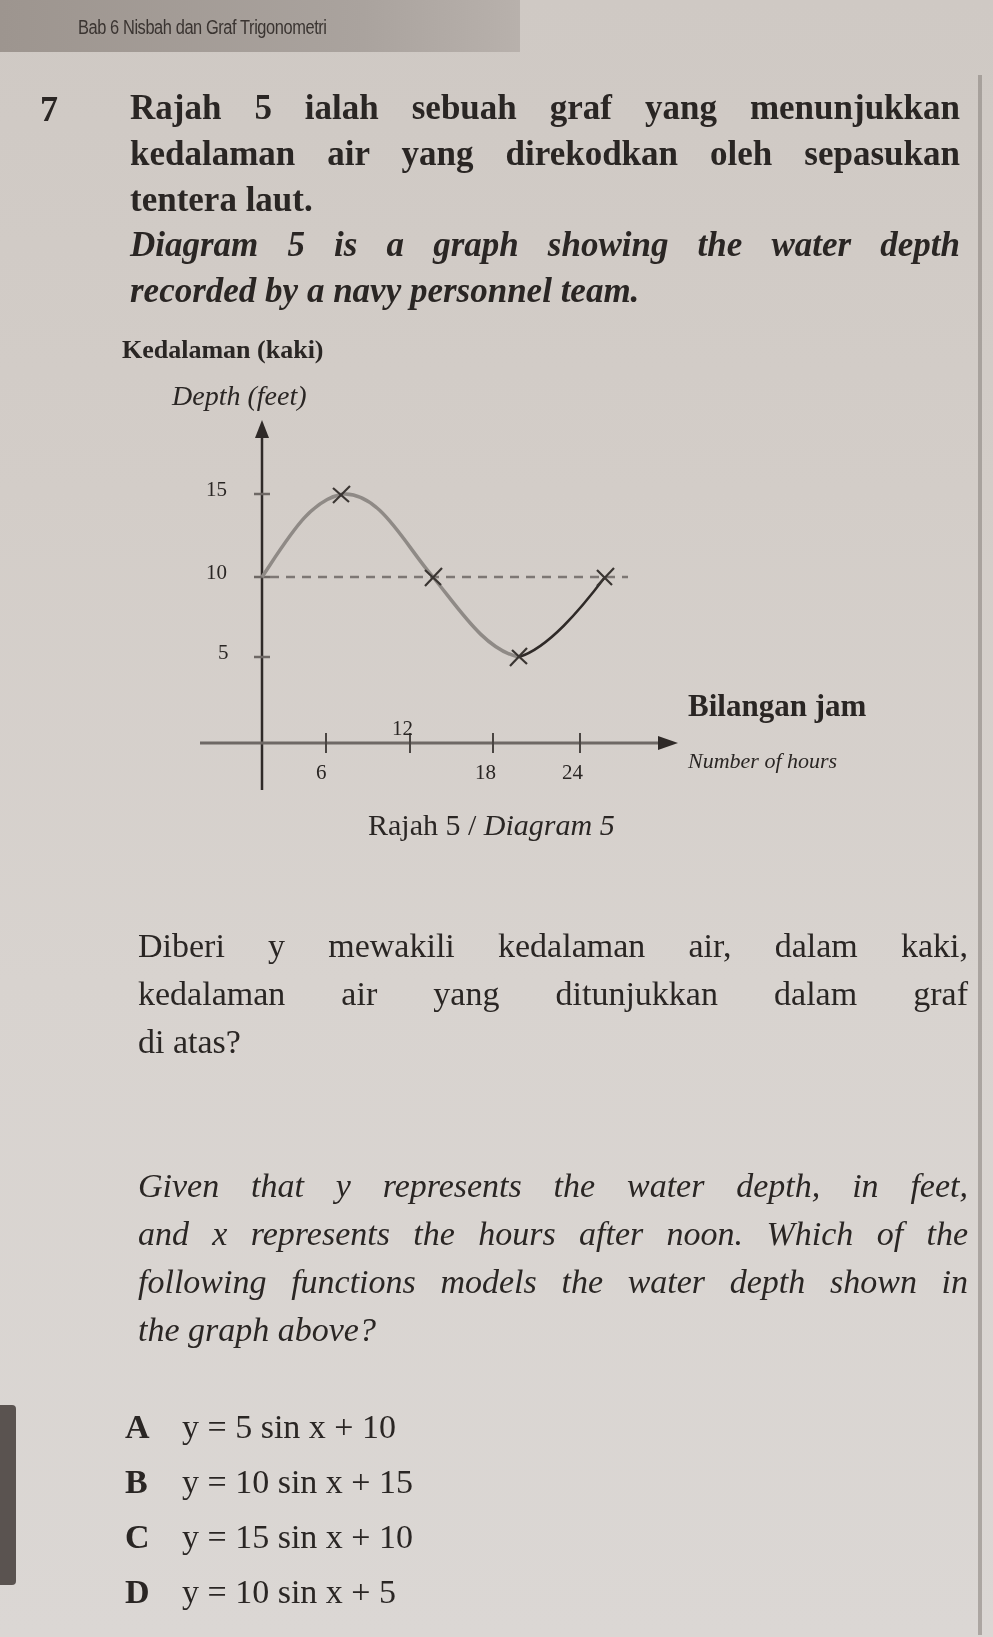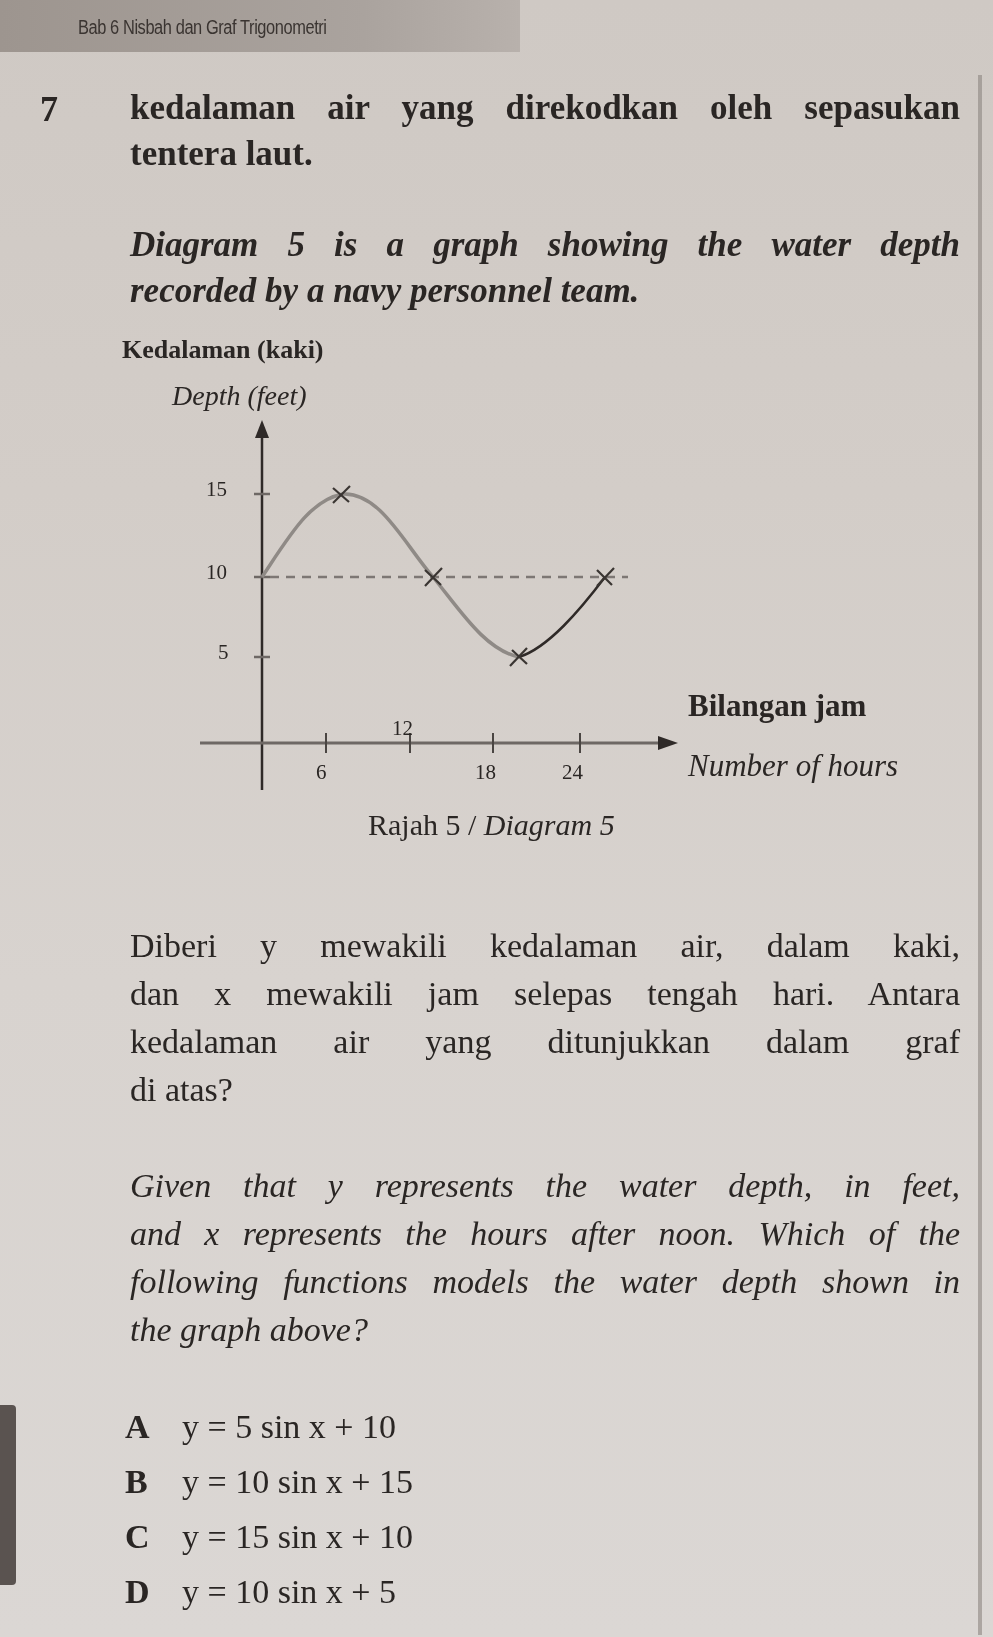--- a/index.html
+++ b/index.html
@@ -35,21 +35,21 @@
     position:absolute; left:130px; width:830px; font-size:35px; line-height:46px;
     text-align:justify;
   }
   .para .line { display:block; white-space:nowrap; }
   .bold { font-weight:bold; }
   .ital { font-style:italic; }
   .axis-title { position:absolute; font-size:26px; }
   .tick-label { position:absolute; font-size:21px; }
   .caption { position:absolute; left:368px; top:808px; font-size:30px; }
   .q-para {
-    position:absolute; left:130px; width:830px; font-size:34px; line-height:48px;
+    position:absolute; left:138px; width:830px; font-size:34px; line-height:48px;
   }
   .q-para .line { display:block; white-space:nowrap; }
   .justify { text-align:justify; text-align-last:justify; }
   .option {
     position:absolute; left:125px; font-size:34px; display:flex; align-items:baseline;
   }
   .option .letter { font-weight:bold; width:57px; }
   .option .formula { font-family: "Liberation Serif", serif; }
   svg { position:absolute; left:0; top:0; }
 </style>
@@ -57,20 +57,21 @@
 <body>
 
 <div class="header-band"></div>
 <div class="header-text">Bab 6 Nisbah dan Graf Trigonometri</div>
 <div class="right-edge"></div>
 <div class="left-tab"></div>
 
 <div class="qnum bold">7</div>
 
 <div class="para bold" style="top:85px;">
+  <span class="line justify">Rajah 5 ialah sebuah graf yang menunjukkan</span>
   <span class="line justify">kedalaman air yang direkodkan oleh sepasukan</span>
   <span class="line">tentera laut.</span>
 </div>
 <div class="para ital bold" style="top:222px;">
   <span class="line justify">Diagram 5 is a graph showing the water depth</span>
   <span class="line">recorded by a navy personnel team.</span>
 </div>
 
 <div class="axis-title bold" style="left:122px; top:335px;">Kedalaman (kaki)</div>
 <div class="axis-title ital" style="left:172px; top:380px; font-size:28px;">Depth (feet)</div>
@@ -112,27 +113,26 @@
 <div class="tick-label" style="left:206px; top:477px;">15</div>
 <div class="tick-label" style="left:206px; top:560px;">10</div>
 <div class="tick-label" style="left:218px; top:640px;">5</div>
 
 <div class="tick-label" style="left:316px; top:760px;">6</div>
 <div class="tick-label" style="left:392px; top:716px;">12</div>
 <div class="tick-label" style="left:475px; top:760px;">18</div>
 <div class="tick-label" style="left:562px; top:760px;">24</div>
 
 <div class="axis-title bold" style="left:688px; top:688px; font-size:31px;">Bilangan jam</div>
-<div class="axis-title ital" style="left:688px; top:748px; font-size:31px;">Number of hours</div>
+<div class="axis-title ital" style="left:688px; top:748px; font-size:22px;">Number of hours</div>
 
 <div class="caption"><span>Rajah 5 / </span><span class="ital">Diagram 5</span></div>
 
 <div class="q-para" style="top:922px;">
   <span class="line justify">Diberi y mewakili kedalaman air, dalam kaki,</span>
-  <span class="line justify">dan x mewakili jam selepas tengah hari. Antara</span>
   <span class="line justify">kedalaman air yang ditunjukkan dalam graf</span>
   <span class="line">di atas?</span>
 </div>
 <div class="q-para ital" style="top:1162px;">
   <span class="line justify">Given that y represents the water depth, in feet,</span>
   <span class="line justify">and x represents the hours after noon. Which of the</span>
   <span class="line justify">following functions models the water depth shown in</span>
   <span class="line">the graph above?</span>
 </div>
 

